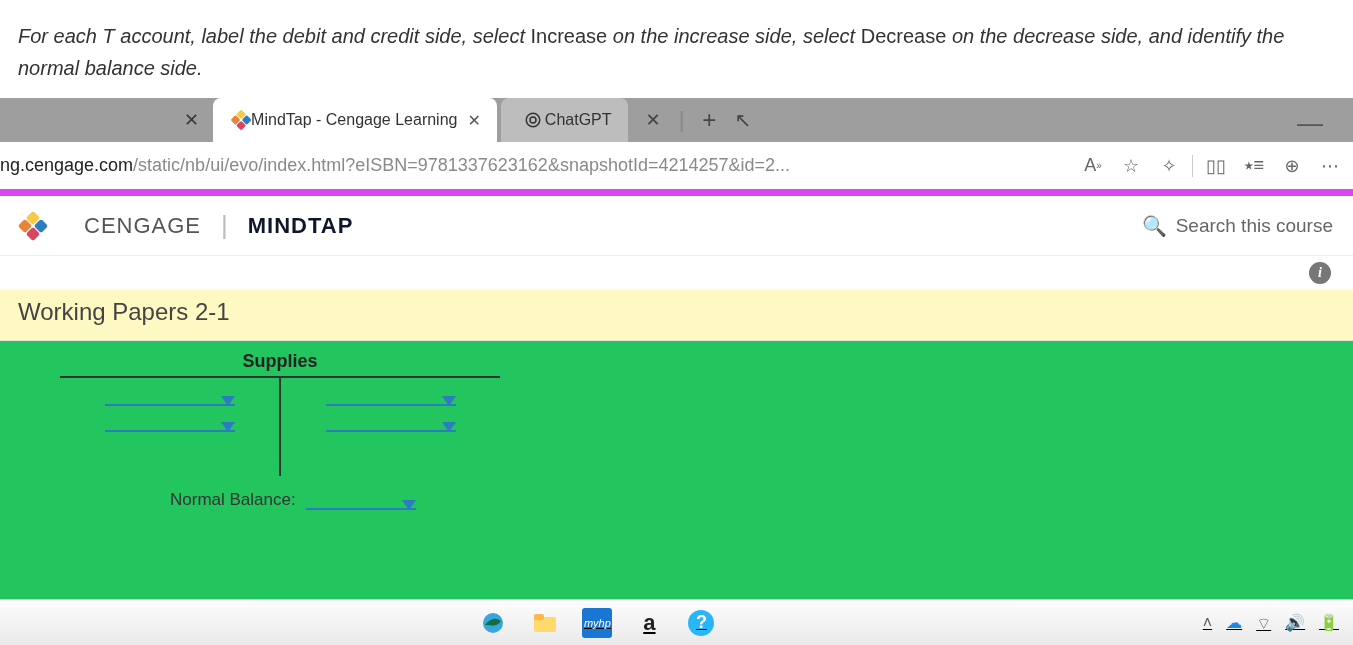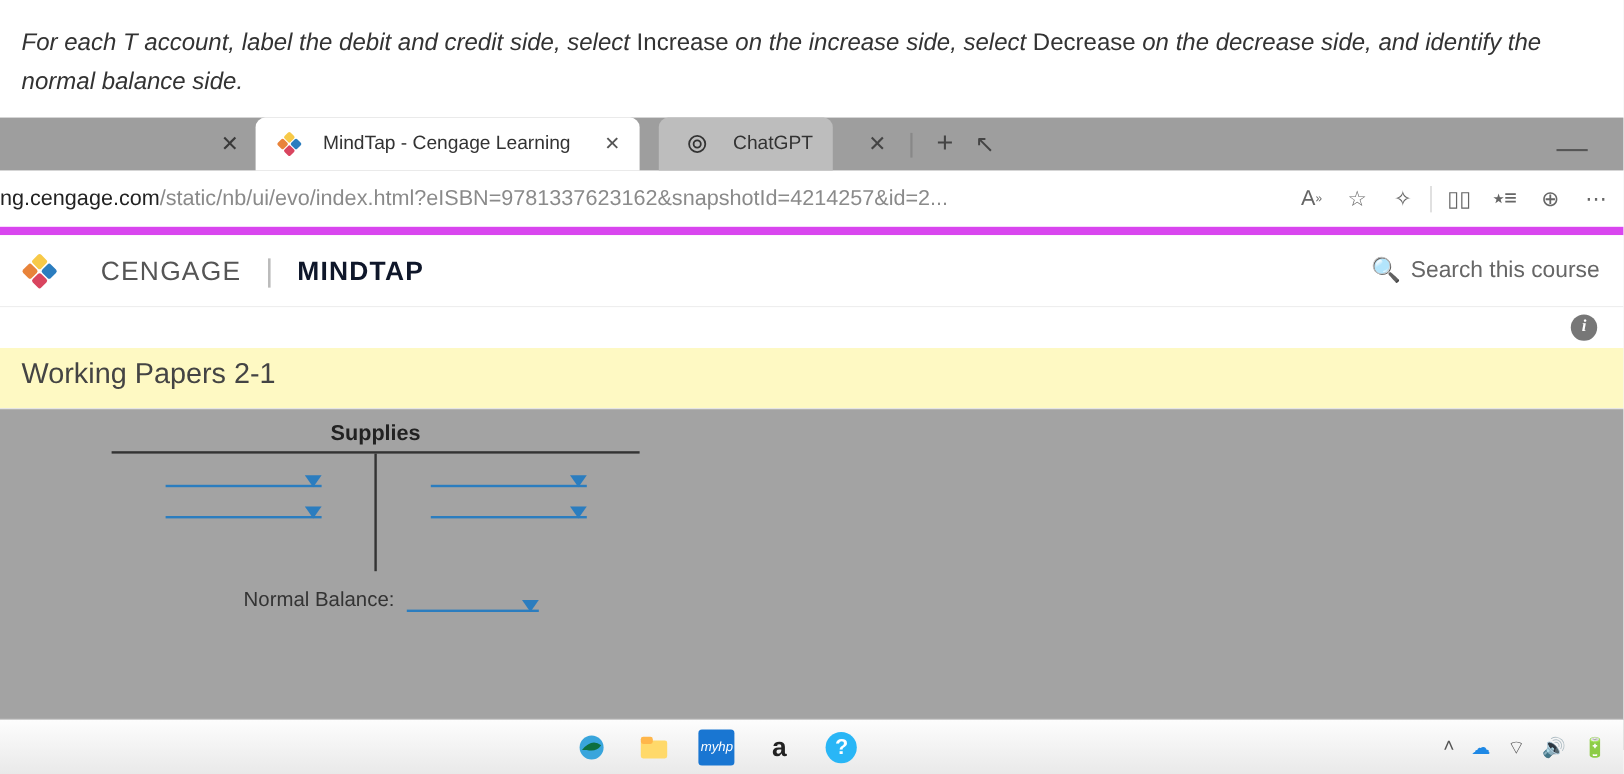--- a/index.html
+++ b/index.html
@@ -3,21 +3,21 @@
 <meta charset="utf-8">
 <style>
   * { box-sizing: border-box; margin: 0; padding: 0; }
   body { font-family: Arial, Helvetica, sans-serif; width: 1353px; height: 645px; overflow: hidden; background: #f5f5f5; position: relative; }
   
   .instruction-bar { background: #fff; padding: 20px 18px 14px 18px; font-style: italic; font-size: 20px; color: #333; line-height: 1.6; }
   .instruction-bar .roman { font-style: normal; }
   
   .tab-strip { background: #9e9e9e; height: 44px; display: flex; align-items: stretch; padding-left: 170px; position: relative; }
   .tab-close-leading { display:flex; align-items:center; color:#3a3a3a; font-size:18px; padding:0 14px; cursor:pointer; }
-  .tab { display: flex; align-items: center; gap: 20px; padding: 0 16px; background: #d6d6d6; border-radius: 8px 8px 0 0; margin-right: 16px; font-size: 16px; color: #333; position: relative; }
+  .tab { display: flex; align-items: center; gap: 2px; padding: 0 16px; background: #d6d6d6; border-radius: 8px 8px 0 0; margin-right: 4px; font-size: 16px; color: #333; position: relative; }
   .tab.active { background: #fff; }
   .tab.inactive { background: #bdbdbd; padding-left: 22px; }
   .tab .favicon { width: 20px; height: 20px; display:flex; align-items:center; justify-content:center; }
   .tab .tab-x { font-size: 16px; color:#555; margin-left: 8px; cursor:pointer; }
   .tab-after { display:flex; align-items:center; color:#444; gap: 18px; padding-left: 14px; }
   .tab-after .sep { color:#888; font-size:22px; }
   .tab-after .plus { font-size:24px; cursor:pointer; }
   .tab-after .cursor { font-size:20px; color:#444; }
   .window-min { position:absolute; right:30px; top:10px; font-size:26px; color:#555; }
   
@@ -36,35 +36,35 @@
   .cengage-divider { color:#bbb; font-size:26px; font-weight:200; margin:0 10px; }
   .mindtap-text { font-size:22px; color:#0f172a; letter-spacing:1px; font-weight:700; }
   .search-course { margin-left:auto; display:flex; align-items:center; gap:8px; color:#666; font-size:19px; }
   .search-course .mag { font-size:20px; font-weight:bold; }
   
   .info-bar { background:#fff; display:flex; justify-content:flex-end; padding:6px 22px; }
   .info-icon { width:22px;height:22px;border-radius:50%; background:#777; color:#fff; display:flex;align-items:center;justify-content:center; font-size:14px; font-weight:bold; font-family:Georgia,serif; font-style:italic; }
   
   .page-title-bar { background:#fef9c3; padding:8px 18px 14px 18px; font-size:24px; color:#444; border-bottom:1px solid #e5e5e5;}
   
-  .content { background:#a3a3a3; padding: 10px 60px 0 93px; }
+  .content { background:#22c55e; padding: 10px 60px 0 60px; }
   
   .t-account { width: 440px; }
   .t-title { text-align:center; font-weight:bold; font-size:18px; color:#222; padding-bottom:4px; }
   .t-top { border-top:2px solid #333; display:flex; height:100px; position:relative; }
   .t-side { flex:1; padding:8px 6px 0 6px; display:flex; flex-direction:column; align-items:center; gap:6px; }
   .t-divider { width:2px; background:#333; }
   .dd { width:130px; height:20px; border-bottom:2px solid #2b7dbf; display:flex; justify-content:flex-end; align-items:flex-end; cursor:pointer; }
   .dd .caret { width:0;height:0;border-left:7px solid transparent;border-right:7px solid transparent;border-top:10px solid #2b7dbf; margin-bottom:-2px;}
   .normal-row { display:flex; align-items:flex-end; gap:10px; padding:14px 0 0 110px; font-size:17px; color:#333; }
   .dd.narrow { width:110px; }
   
   .second-account { margin-top: 90px; }
   
-  .taskbar { position:absolute; left:0; right:0; bottom:0; height:46px; background:linear-gradient(#fdfdfd,#e9e9e9); border-top:1px solid #ccc; display:flex; align-items:center; padding:0 14px; gap:22px; }
+  .taskbar { position:absolute; left:0; right:0; bottom:0; height:46px; background:linear-gradient(#fdfdfd,#e9e9e9); border-top:1px solid #ccc; display:flex; align-items:center; padding:0 14px; gap:22px;text-decoration:underline; }
   .taskbar .spacer { flex:1; }
   .tb-icon { width:30px; height:30px; display:flex; align-items:center; justify-content:center; font-size:20px; color:#555; cursor:pointer; }
   .tb-right { display:flex; align-items:center; gap:14px; color:#555; font-size:16px; }
   .myhp { background:#1976d2; color:#fff; font-size:11px; padding:4px 6px; border-radius:3px; font-style:italic;}
   .amazon { font-family:Arial; font-weight:bold; font-size:22px; color:#222;}
   .help-q { width:26px;height:26px;border-radius:50%;background:#29b6f6;color:#fff;display:flex;align-items:center;justify-content:center;font-weight:bold;font-size:18px;}
   
   
   .cm-part { position:absolute; width:10px; height:10px; border-radius:2px; transform:rotate(45deg); }
   .cm1 { background:#f7c948; top:0; left:8px; }

